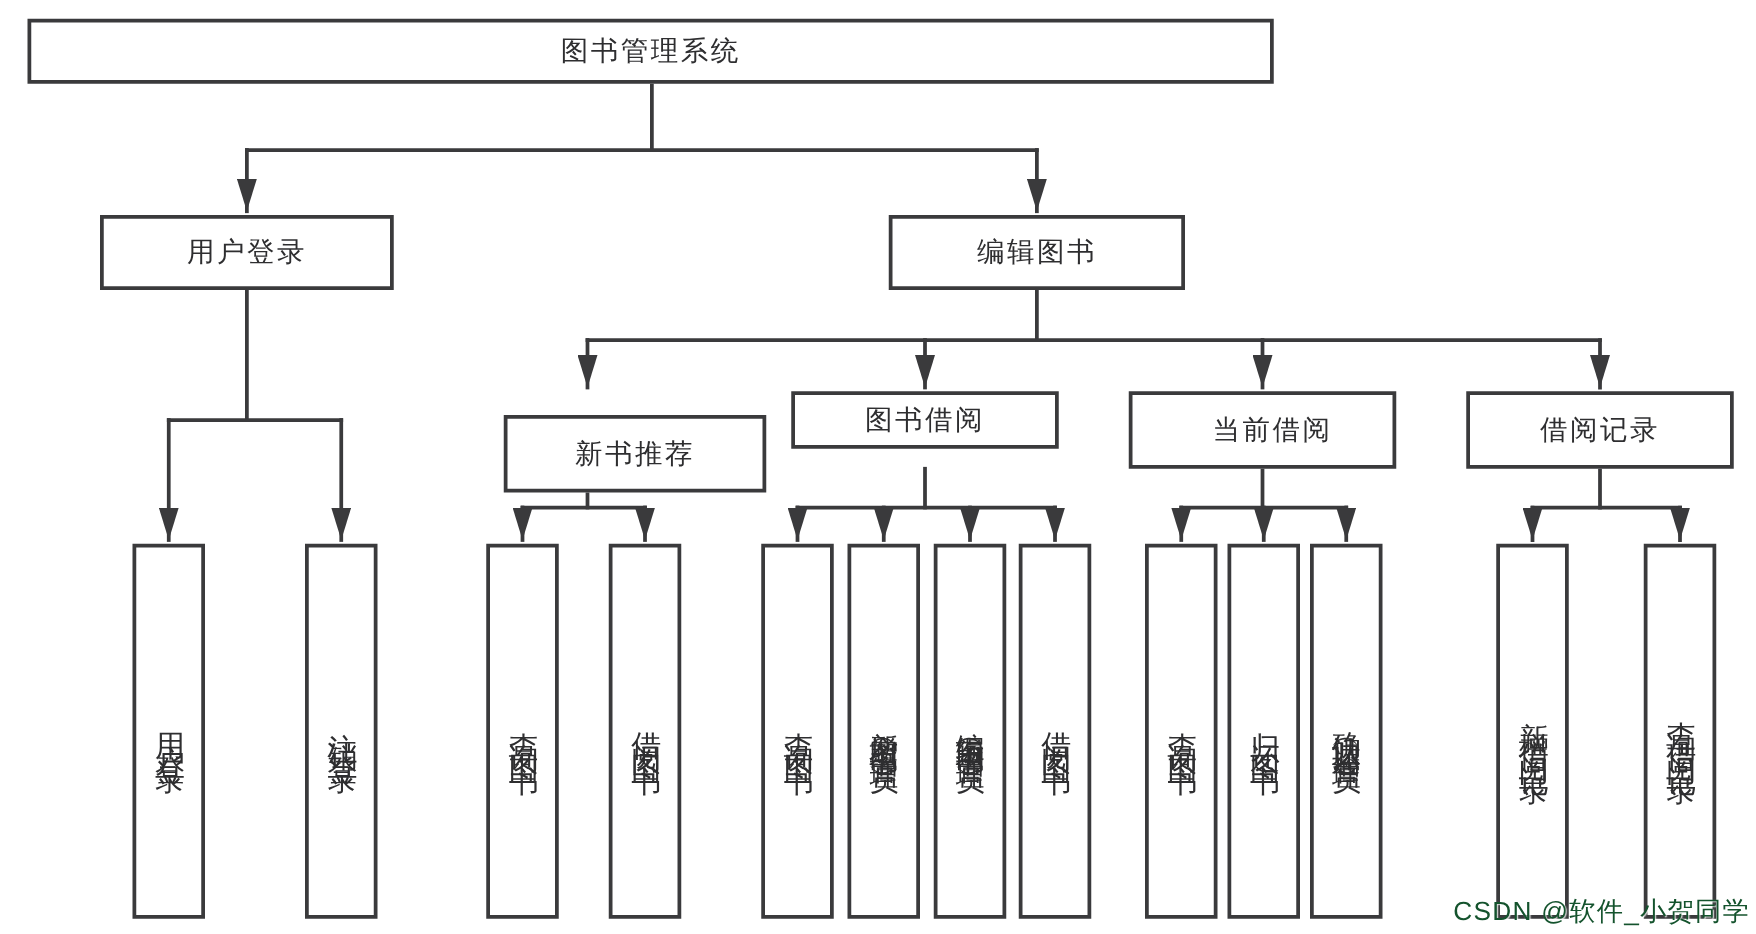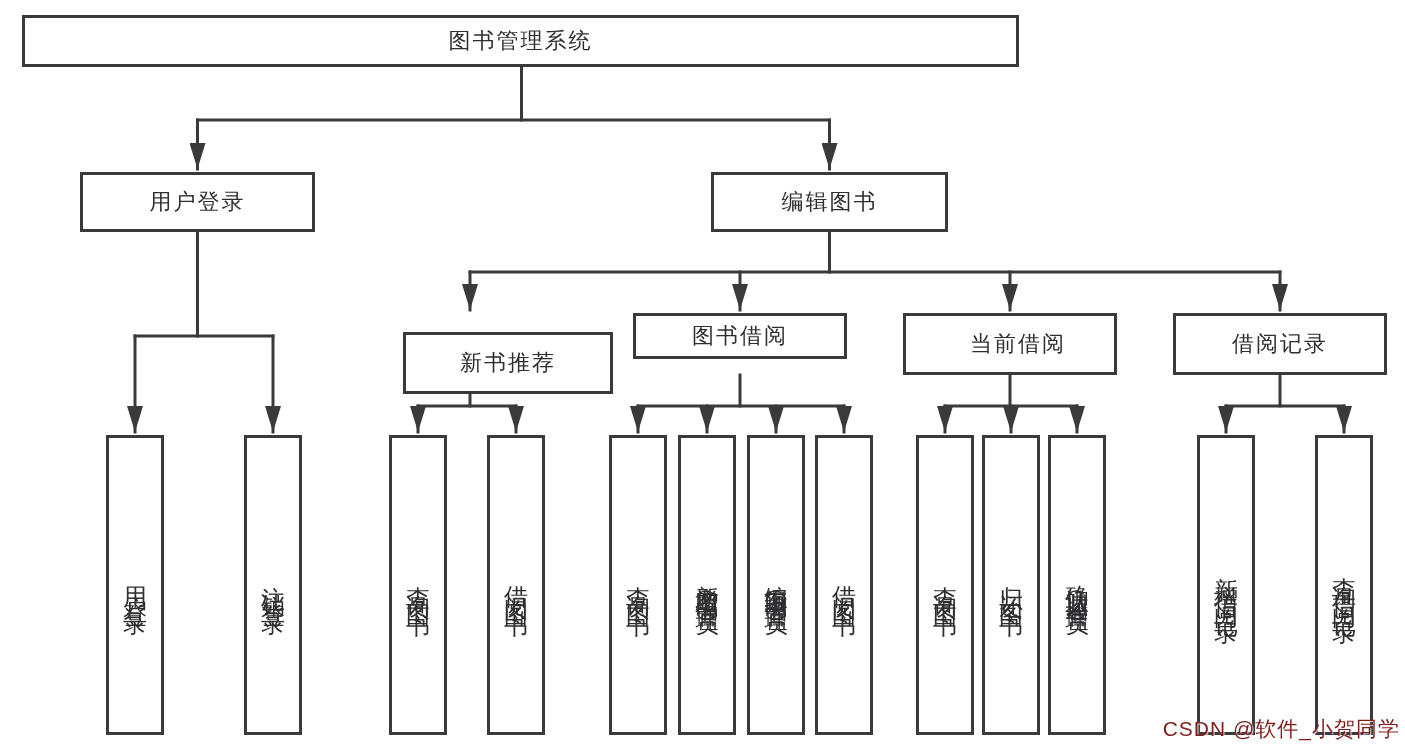--- a/index.html
+++ b/index.html
@@ -14,21 +14,21 @@
     font-size:22px; letter-spacing:2px; line-height:1;
   }
   .box.v {
     writing-mode:vertical-rl; text-orientation:mixed;
     font-size:24px; letter-spacing:9px;
     top:435px; width:58px; height:300px;
   }
   .box.v.long { font-size:23px; letter-spacing:4px; }
   .watermark {
     position:absolute; right:5px; bottom:4px; z-index:3;
-    font-size:21px; color:#7f1d1d; letter-spacing:1px;
+    font-size:21px; color:#14532d; letter-spacing:1px;
     text-shadow:1px 1px 1px rgba(255,255,255,0.85);
   }
 </style>
 </head>
 <body>
 
 <div class="canvas">
 
   <svg class="connectors" width="1405" height="747">
     <defs>

